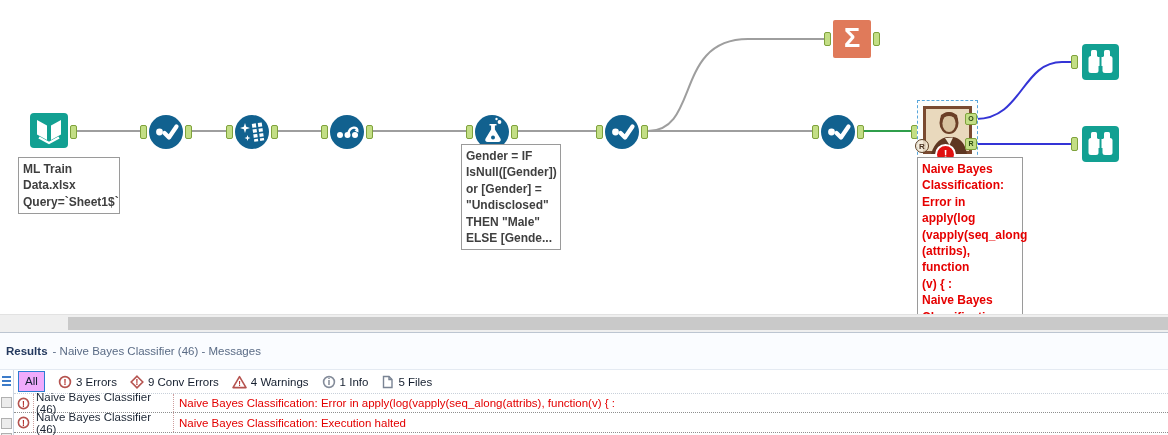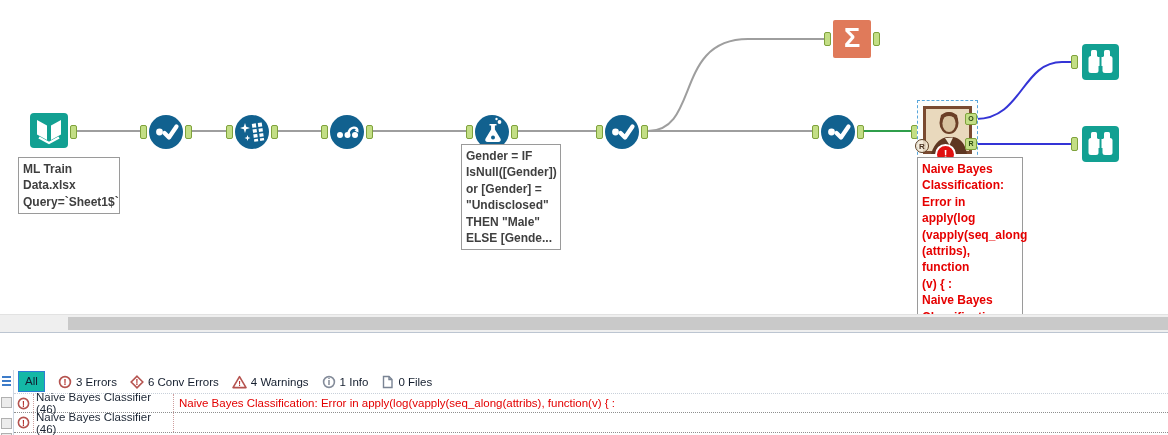--- a/index.html
+++ b/index.html
@@ -32,21 +32,21 @@
   
   #results{position:absolute;left:0;top:332px;width:1168px;height:103px;border-top:1px solid #bcc5d1;background:#fff;}
   #results-header{height:36px;background:#fafcff;border-bottom:1px solid #e4eaf2;display:flex;align-items:center;padding-left:6px;font-size:11.5px;}
   #results-header .bold{font-weight:bold;color:#24395e;}
   #results-header .rest{color:#5a6b85;margin-left:5px;white-space:pre;}
   #left-strip{position:absolute;left:0;top:37px;width:14px;height:66px;border-right:1px solid #cdd6e2;box-sizing:border-box;}
   .hamburger{position:absolute;left:2px;top:6px;width:9px;}
   .hamburger div{height:2px;background:#3d7cc9;margin-bottom:2px;}
   .grip{position:absolute;left:1px;width:11px;height:11px;background:#ececec;border:1px solid #b0b0b0;box-sizing:border-box;}
   #msg-toolbar{position:absolute;left:14px;top:37px;right:0;height:23px;display:flex;align-items:center;background:#fff;font-size:11.5px;color:#141e2e;}
-  #all-btn{margin-left:4px;width:25px;height:19px;border:1px solid #2d7dd3;background:#14b8a6;text-align:center;line-height:18px;color:#101c30;}
+  #all-btn{margin-left:4px;width:25px;height:19px;border:1px solid #2d7dd3;background:#f0abfc;text-align:center;line-height:18px;color:#101c30;}
   .chip{display:flex;align-items:center;margin-left:13px;}
   .chip svg{margin-right:4px;}
   .rows{position:absolute;left:14px;top:60px;right:0;}
   .msg-row{height:20px;display:flex;align-items:center;border-bottom:1px dotted #8f8f8f;font-size:11.5px;box-sizing:border-box;}
   .msg-row.first{border-top:1px dotted #c8d0da;}
   .cell-icon{width:19px;display:flex;justify-content:center;flex:none;}
   .cell-tool{width:141px;flex:none;color:#1b2533;padding-left:2px;border-left:1px dotted #cf9f9f;border-right:1px dotted #cf9f9f;height:100%;display:flex;align-items:center;box-sizing:border-box;}
   .cell-msg{color:#e30000;font-weight:normal;padding-left:5px;white-space:nowrap;}
 </style>
 </head>
@@ -211,20 +211,24 @@
 Naive Bayes
 Classification:
 Execution halted</div>
 </div>
 
 <div id="hscroll">
   <div class="thumb"></div>
 </div>
 
 <div id="results">
+  <div id="results-header">
+    <span class="bold">Results</span>
+    <span class="rest">- Naive Bayes Classifier (46) - Messages</span>
+  </div>
 
   <div id="left-strip">
     <div class="hamburger">
         <div></div>
         <div></div>
         <div></div>
       </div>
     <div class="grip" style="top:27px;"></div>
     <div class="grip" style="top:48px;"></div>
     <div class="grip" style="top:63px;"></div>
@@ -237,42 +241,42 @@
         <circle cx="7" cy="7" r="5.4" fill="none" stroke="#b5534f" stroke-width="1.7"></circle>
         <text x="7" y="10.4" text-anchor="middle" font-size="9" font-weight="bold" fill="#b5302c">!</text>
       </svg>
       <span>3 Errors</span>
     </div>
     <div class="chip">
       <svg width="14" height="14">
         <path d="M7 1.2 L12.8 7 L7 12.8 L1.2 7 Z" fill="none" stroke="#b5534f" stroke-width="1.6"></path>
         <text x="7" y="10.2" text-anchor="middle" font-size="8.5" font-weight="bold" fill="#b5302c">!</text>
       </svg>
-      <span>6 Conv Errors</span>
+      <span>9 Conv Errors</span>
     </div>
     <div class="chip">
       <svg width="15" height="14">
         <path d="M7.5 1.6 L14 12.6 H1 Z" fill="none" stroke="#b5534f" stroke-width="1.6" stroke-linejoin="round"></path>
         <text x="7.5" y="11.4" text-anchor="middle" font-size="8" font-weight="bold" fill="#b5302c">!</text>
       </svg>
       <span>4 Warnings</span>
     </div>
     <div class="chip">
       <svg width="14" height="14">
         <circle cx="7" cy="7" r="5.4" fill="none" stroke="#848c9a" stroke-width="1.6"></circle>
         <text x="7" y="10.3" text-anchor="middle" font-size="9" font-weight="bold" fill="#6e7684">i</text>
       </svg>
       <span>1 Info</span>
     </div>
     <div class="chip">
       <svg width="13" height="14">
         <path d="M2.5 1.5 h5.5 l3 3 v8 h-8.5 z" fill="#fff" stroke="#7a8494" stroke-width="1.4"></path>
         <path d="M8 1.5 v3 h3" fill="none" stroke="#7a8494" stroke-width="1.4"></path>
       </svg>
-      <span>0 Files</span>
+      <span>5 Files</span>
     </div>
   </div>
 
   <div class="rows">
     <div class="msg-row first">
       <div class="cell-icon">
         <svg width="13" height="13">
           <circle cx="6.5" cy="6.5" r="5.1" fill="none" stroke="#b5534f" stroke-width="1.6"></circle>
           <text x="6.5" y="9.8" text-anchor="middle" font-size="8.5" font-weight="bold" fill="#b5302c">!</text>
         </svg>
@@ -281,15 +285,16 @@
       <div class="cell-msg">Naive Bayes Classification: Error in apply(log(vapply(seq_along(attribs), function(v) { :</div>
     </div>
     <div class="msg-row">
       <div class="cell-icon">
         <svg width="13" height="13">
           <circle cx="6.5" cy="6.5" r="5.1" fill="none" stroke="#b5534f" stroke-width="1.6"></circle>
           <text x="6.5" y="9.8" text-anchor="middle" font-size="8.5" font-weight="bold" fill="#b5302c">!</text>
         </svg>
       </div>
       <div class="cell-tool">Naive Bayes Classifier (46)</div>
+      <div class="cell-msg">Naive Bayes Classification: Execution halted</div>
     </div>
   </div>
 </div>
 
 </body></html>

